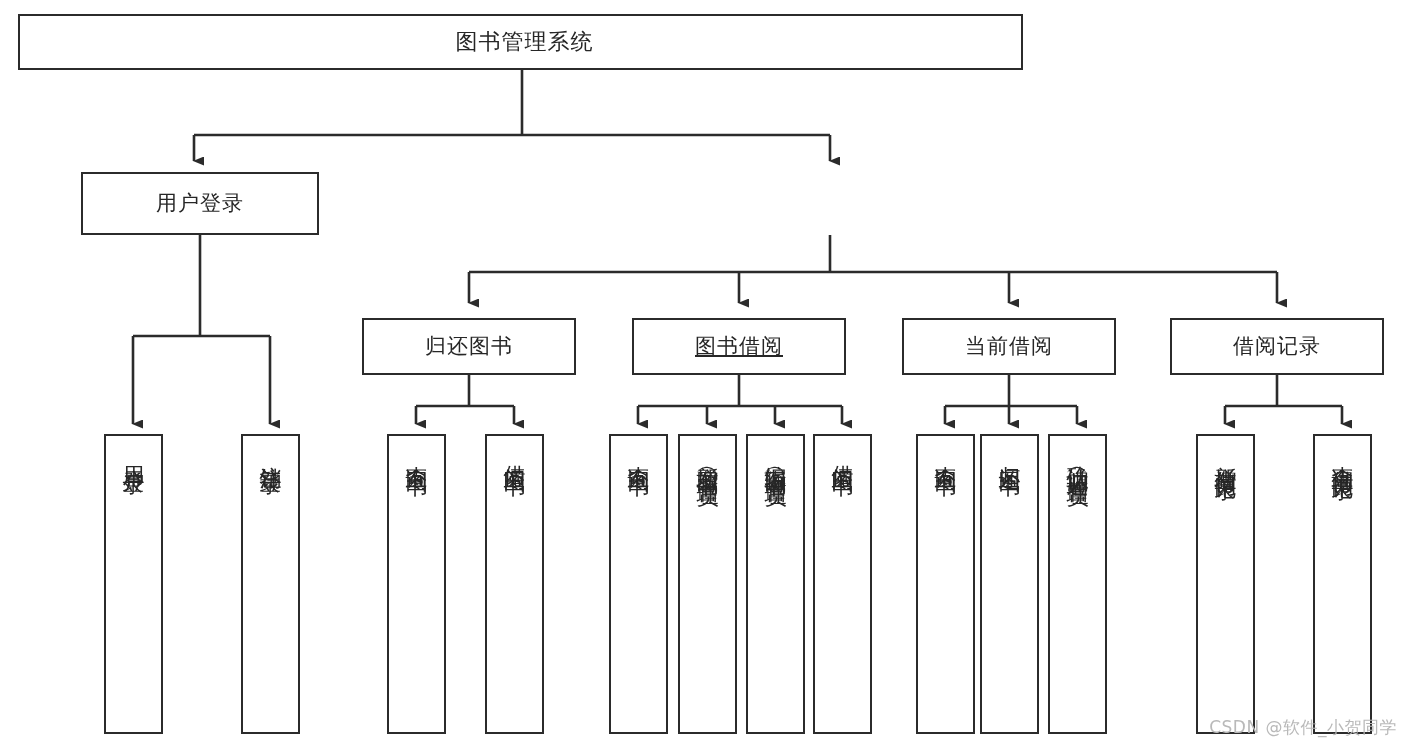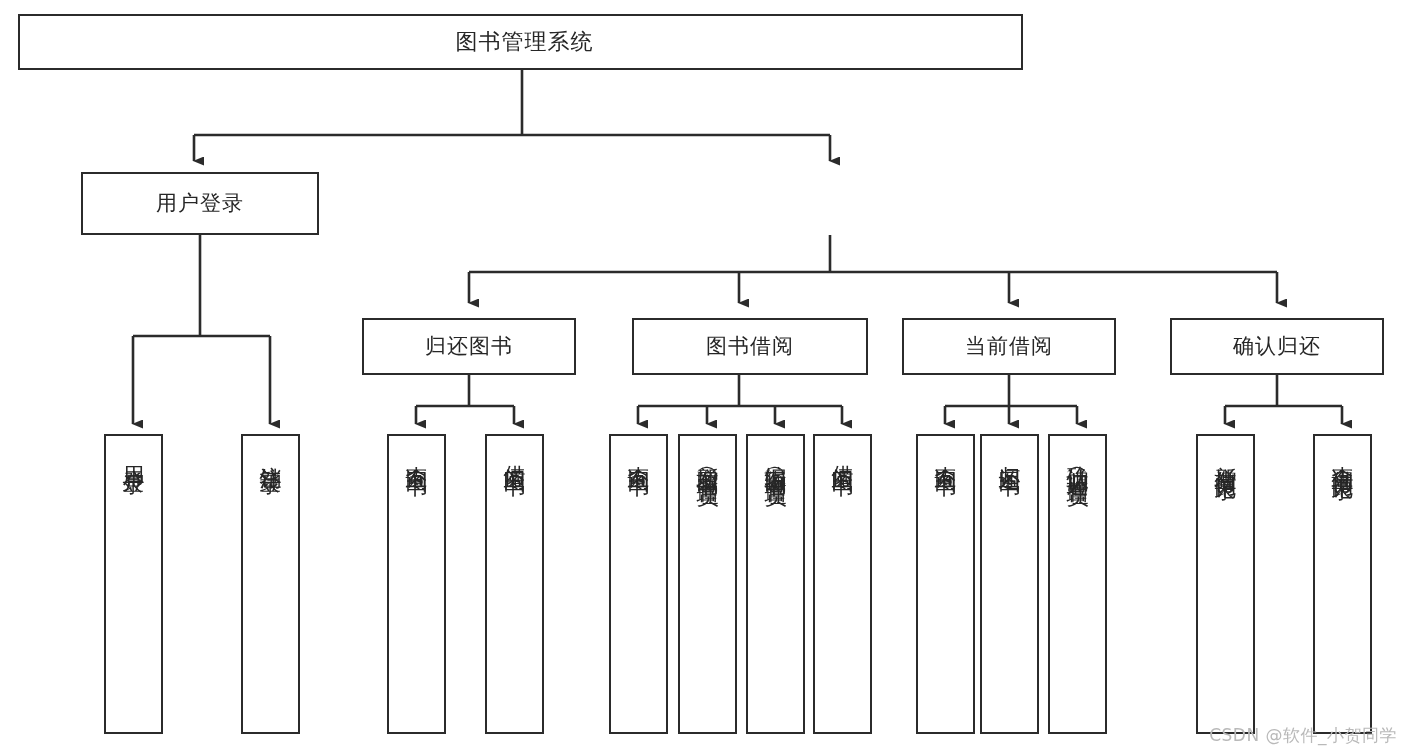--- a/index.html
+++ b/index.html
@@ -50,21 +50,21 @@
     text-orientation:upright;
     font-size:22px;
     line-height:1.18;
     letter-spacing:3px;
     white-space:nowrap;
     color:#262626;
   }
   .watermark{
     position:absolute;
     right:8px;
-    bottom:0;
+    bottom:8px;
     font-size:17px;
     color:#b9b9b9;
     white-space:nowrap;
     z-index:5;
     letter-spacing:0.5px;
   }
 </style>
 </head>
 <body>
 
@@ -125,28 +125,28 @@
     <span>图书管理系统</span>
   </div>
 
   <div class="node horiz" style="left:81px; top:172px; width:238px; height:63px;">
     <span>用户登录</span>
   </div>
 
   <div class="node horiz" style="left:362px; top:318px; width:214px; height:57px;">
     <span>归还图书</span>
   </div>
-  <div class="node horiz" style="left:632px; top:318px; width:236px; height:57px;">
+  <div class="node horiz" style="left:632px; top:318px; width:214px; height:57px;text-decoration:underline;">
     <span>图书借阅</span>
   </div>
   <div class="node horiz" style="left:902px; top:318px; width:214px; height:57px;">
     <span>当前借阅</span>
   </div>
   <div class="node horiz" style="left:1170px; top:318px; width:214px; height:57px;">
-    <span>确认归还</span>
+    <span>借阅记录</span>
   </div>
 
   <div class="node vert" style="left:104px; top:434px; width:59px; height:300px;">
     <span class="vtext">用户登录</span>
   </div>
   <div class="node vert" style="left:241px; top:434px; width:59px; height:300px;">
     <span class="vtext">注销登录</span>
   </div>
 
   <div class="node vert" style="left:387px; top:434px; width:59px; height:300px;">

